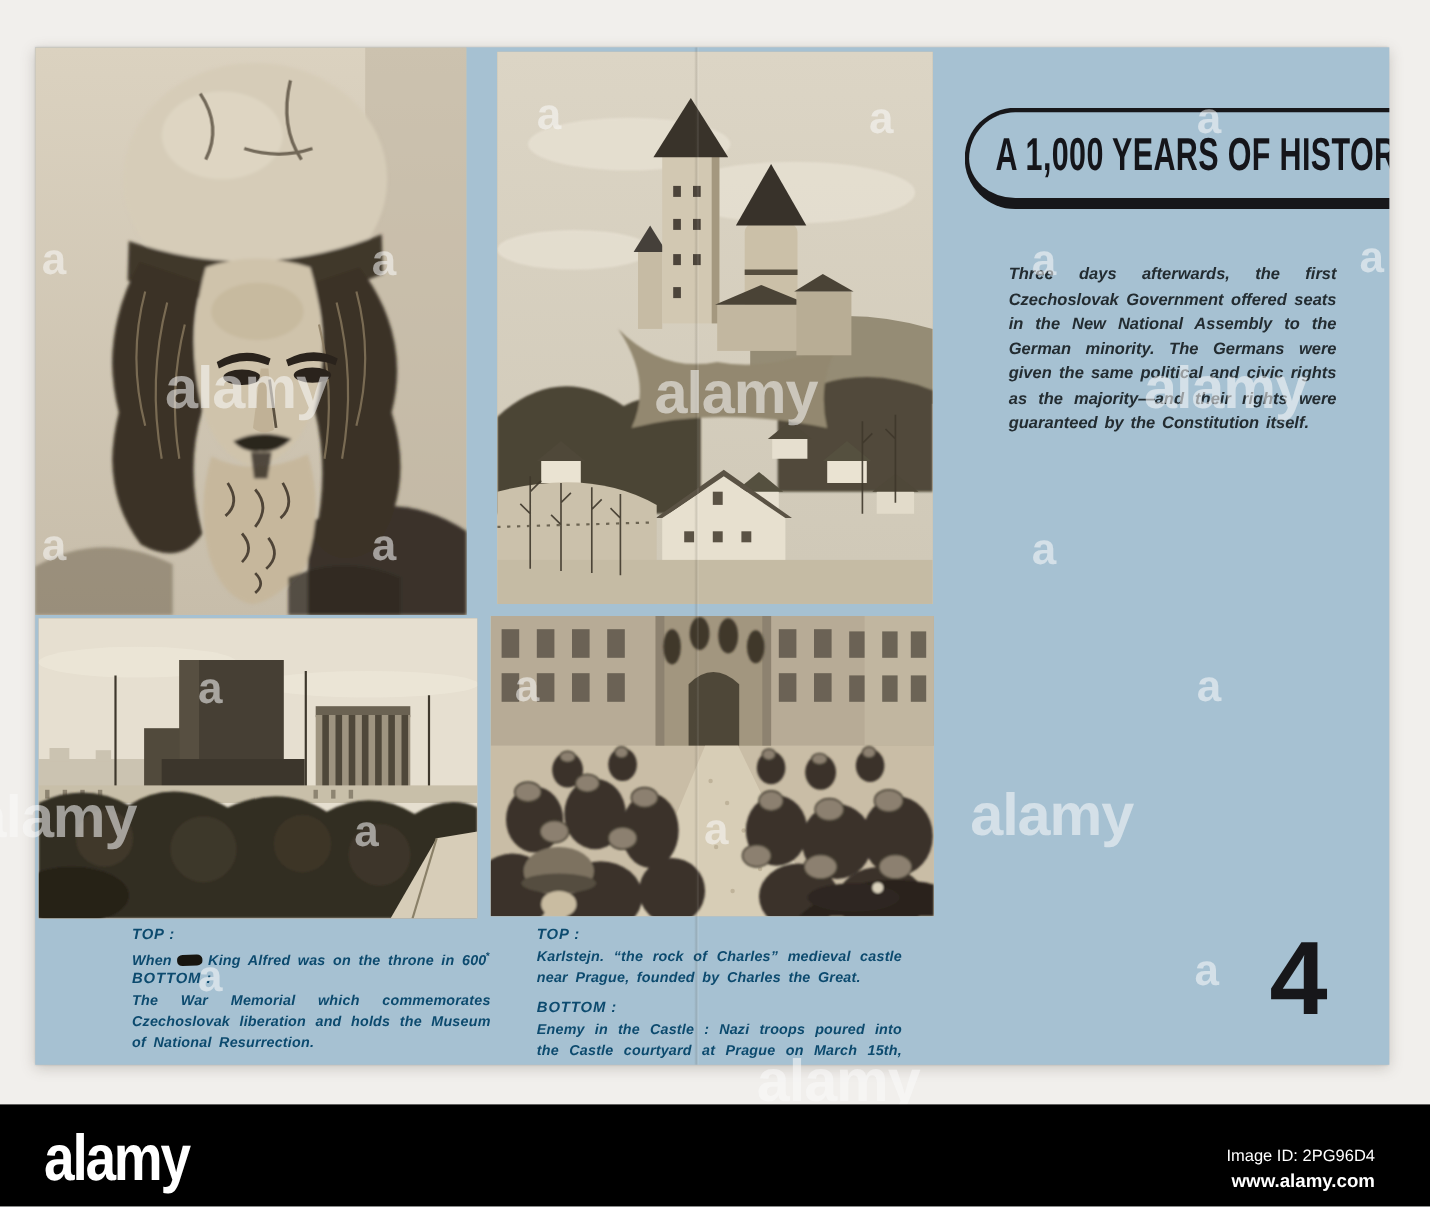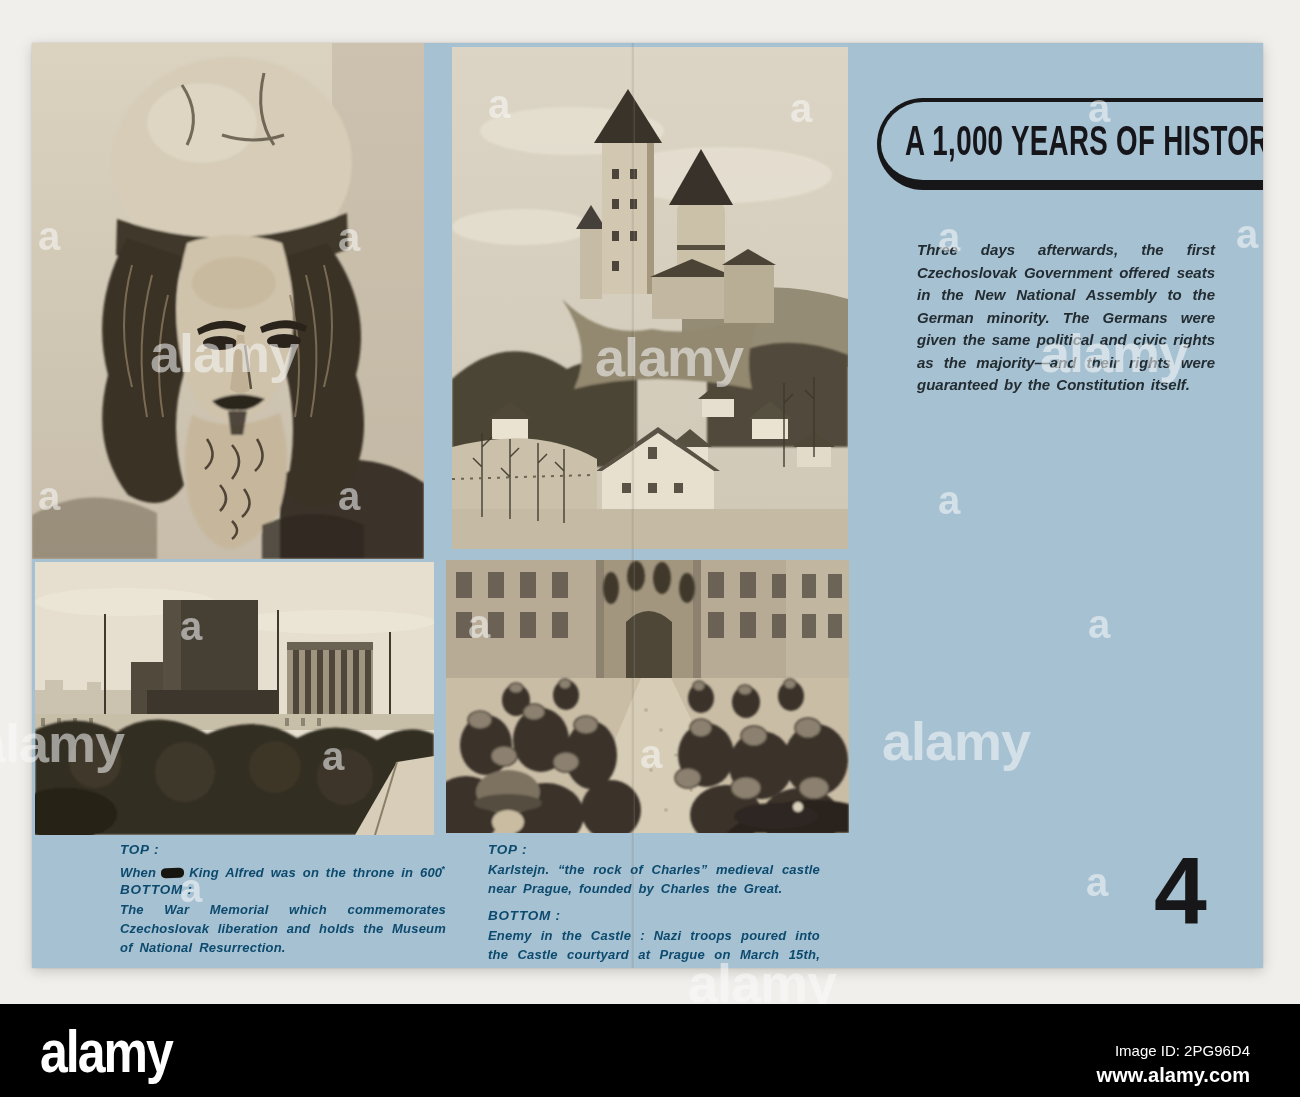--- a/index.html
+++ b/index.html
@@ -63,21 +63,21 @@
   .wm { position:absolute; color:rgba(250,250,250,.55); font-weight:bold; pointer-events:none; z-index:5; }
   .wm-word  { font-size:54px; letter-spacing:-1px; }
   .wm-glyph { font-size:40px; }
 
   
   .alamy-bar { position:absolute; left:0; top:1004px; width:1300px; height:93px; background:#000; z-index:10; }
   .alamy-logo { position:absolute; left:40px; top:14px; color:#fff; font-size:50px; font-weight:bold;
                 letter-spacing:-2px; transform:scaleY(1.18); transform-origin:top left; }
   .bar-right { position:absolute; right:50px; top:22px; text-align:right; color:#fff;margin-top:16px; }
   .bar-id  { font-size:15px; font-weight:normal; margin-bottom:5px; }
-  .bar-url { font-size:20px; font-weight:bold; }
+  .bar-url { font-size:17px; font-weight:bold; }
 </style>
 </head>
 <body>
 
 <div class="stage">
 
   <div class="leaflet">
 
     <figure class="ph-statue">
       <svg viewBox="0 0 392 516" preserveAspectRatio="none">

